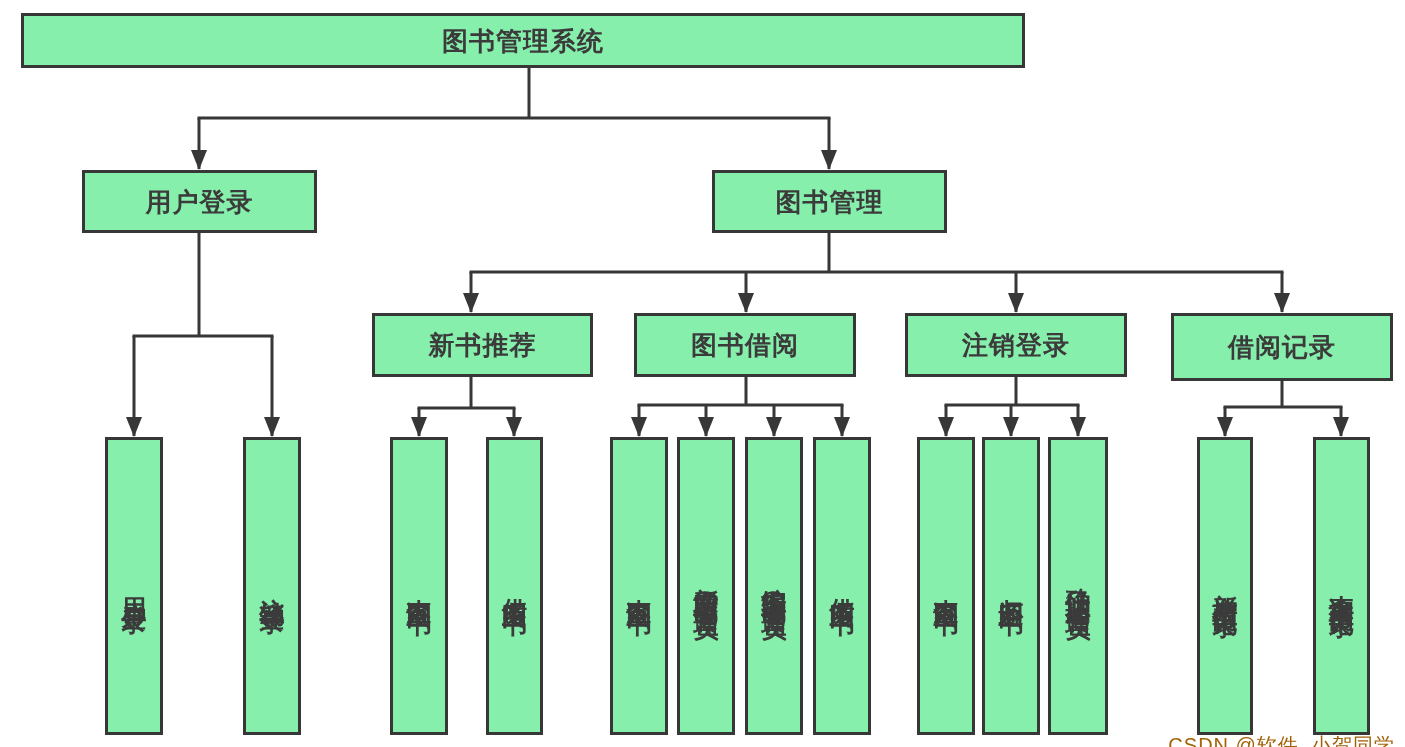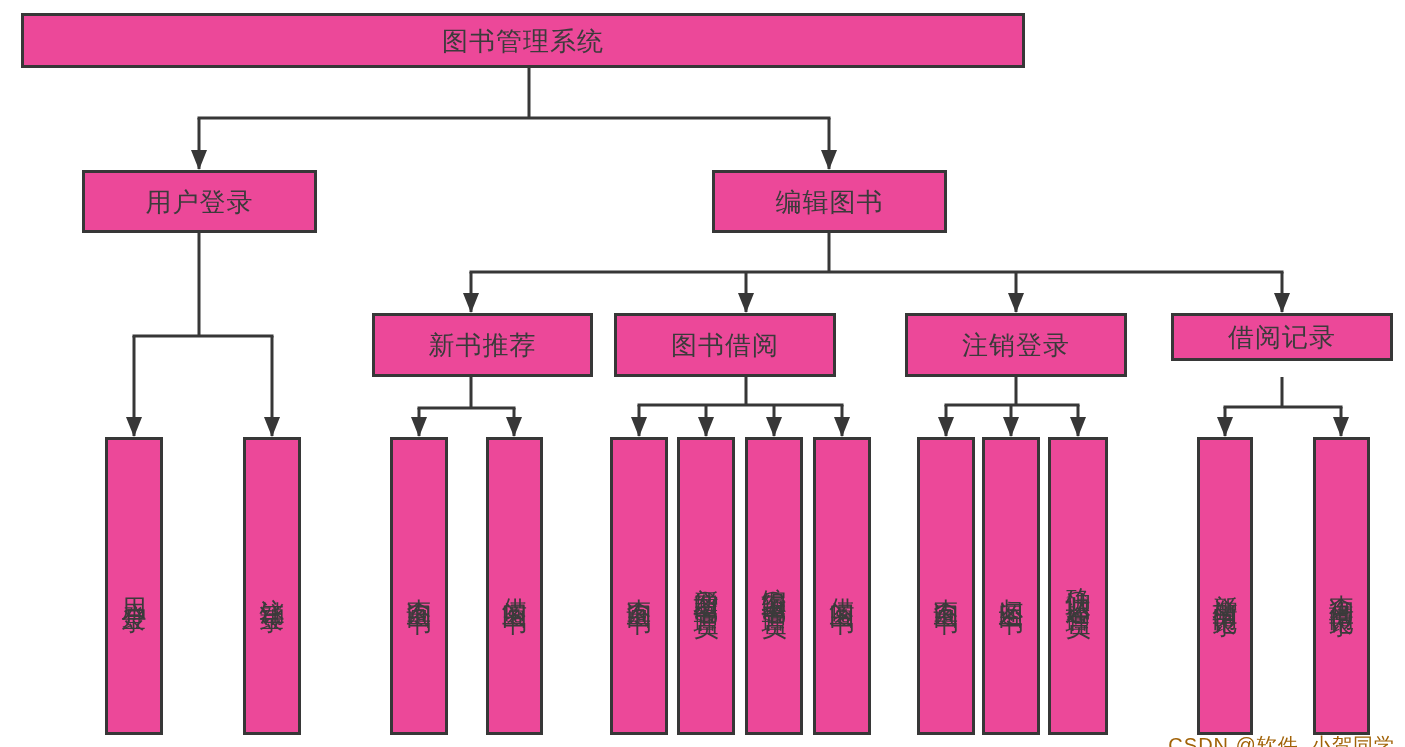--- a/index.html
+++ b/index.html
@@ -11,27 +11,28 @@
     overflow:hidden;
   }
   #connectors {
     position:absolute; left:0; top:0; width:1405px; height:747px;
     z-index:1;
   }
   .node {
     position:absolute;
     box-sizing:border-box;
     border:3px solid #373737;
-    background:#ec4899;
+    background:#86efac;
     color:#3b3b3b;
     display:flex;
     align-items:center;
     justify-content:center;
     z-index:2;
     text-align:center;
+    font-weight:bold;
   }
   .h-node { font-size:26px; letter-spacing:1px; line-height:1; }
   .v-node {
     writing-mode:vertical-rl;
     font-size:25px;
     letter-spacing:4px;
     line-height:1;
   }
   #watermark {
     position:absolute;
@@ -88,26 +89,26 @@
 
       <path d="M1282 377 V407 M1223.5 407 H1342.5"></path>
       <line x1="1225" y1="407" x2="1225" y2="436" marker-end="url(#arrowhead)"></line>
       <line x1="1341" y1="407" x2="1341" y2="436" marker-end="url(#arrowhead)"></line>
     </g>
   </svg>
 
   <div class="node h-node" style="left:21px; top:13px; width:1004px; height:55px;">图书管理系统</div>
 
   <div class="node h-node" style="left:82px; top:170px; width:235px; height:63px;">用户登录</div>
-  <div class="node h-node" style="left:712px; top:170px; width:235px; height:63px;">编辑图书</div>
+  <div class="node h-node" style="left:712px; top:170px; width:235px; height:63px;">图书管理</div>
 
   <div class="node h-node" style="left:372px; top:313px; width:221px; height:64px;">新书推荐</div>
-  <div class="node h-node" style="left:614px; top:313px; width:222px; height:64px;">图书借阅</div>
+  <div class="node h-node" style="left:634px; top:313px; width:222px; height:64px;">图书借阅</div>
   <div class="node h-node" style="left:905px; top:313px; width:222px; height:64px;">注销登录</div>
-  <div class="node h-node" style="left:1171px; top:313px; width:222px; height:48px;">借阅记录</div>
+  <div class="node h-node" style="left:1171px; top:313px; width:222px; height:68px;">借阅记录</div>
 
   <div class="node v-node" style="left:105px; top:437px; width:58px; height:298px;">用户登录</div>
   <div class="node v-node" style="left:243px; top:437px; width:58px; height:298px;">注销登录</div>
 
   <div class="node v-node" style="left:390px; top:437px; width:58px; height:298px;">查询图书</div>
   <div class="node v-node" style="left:486px; top:437px; width:57px; height:298px;">借阅图书</div>
 
   <div class="node v-node" style="left:610px; top:437px; width:58px; height:298px;">查询图书</div>
   <div class="node v-node" style="left:677px; top:437px; width:58px; height:298px;">新增图书（管理员）</div>
   <div class="node v-node" style="left:745px; top:437px; width:58px; height:298px;">编辑图书（管理员）</div>

